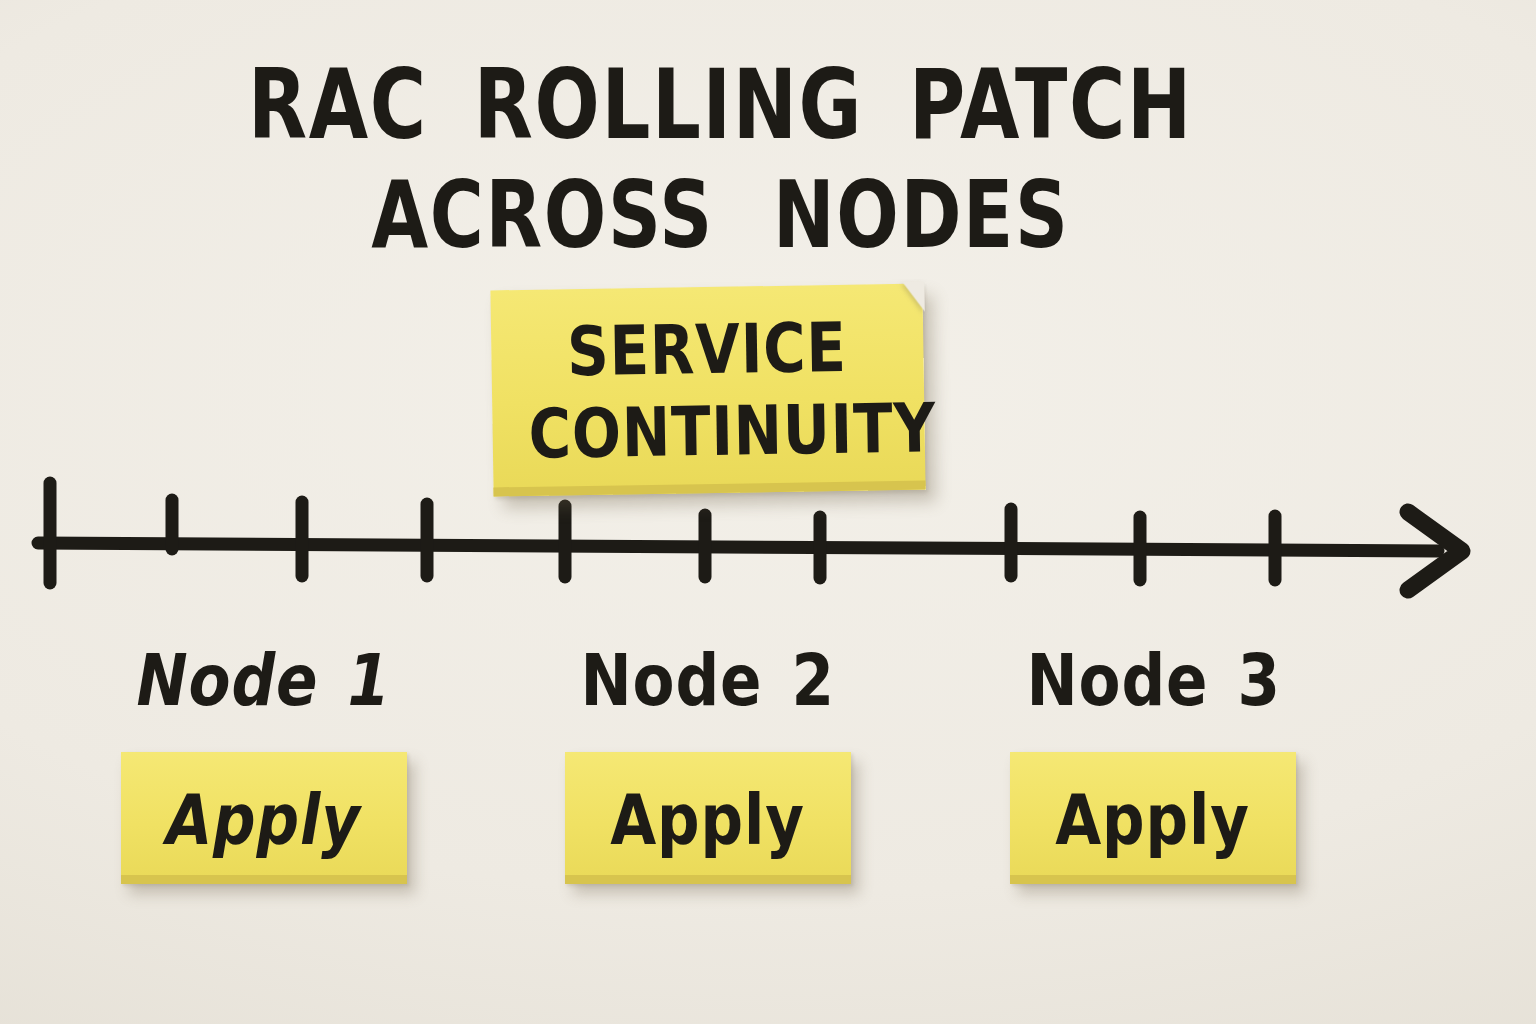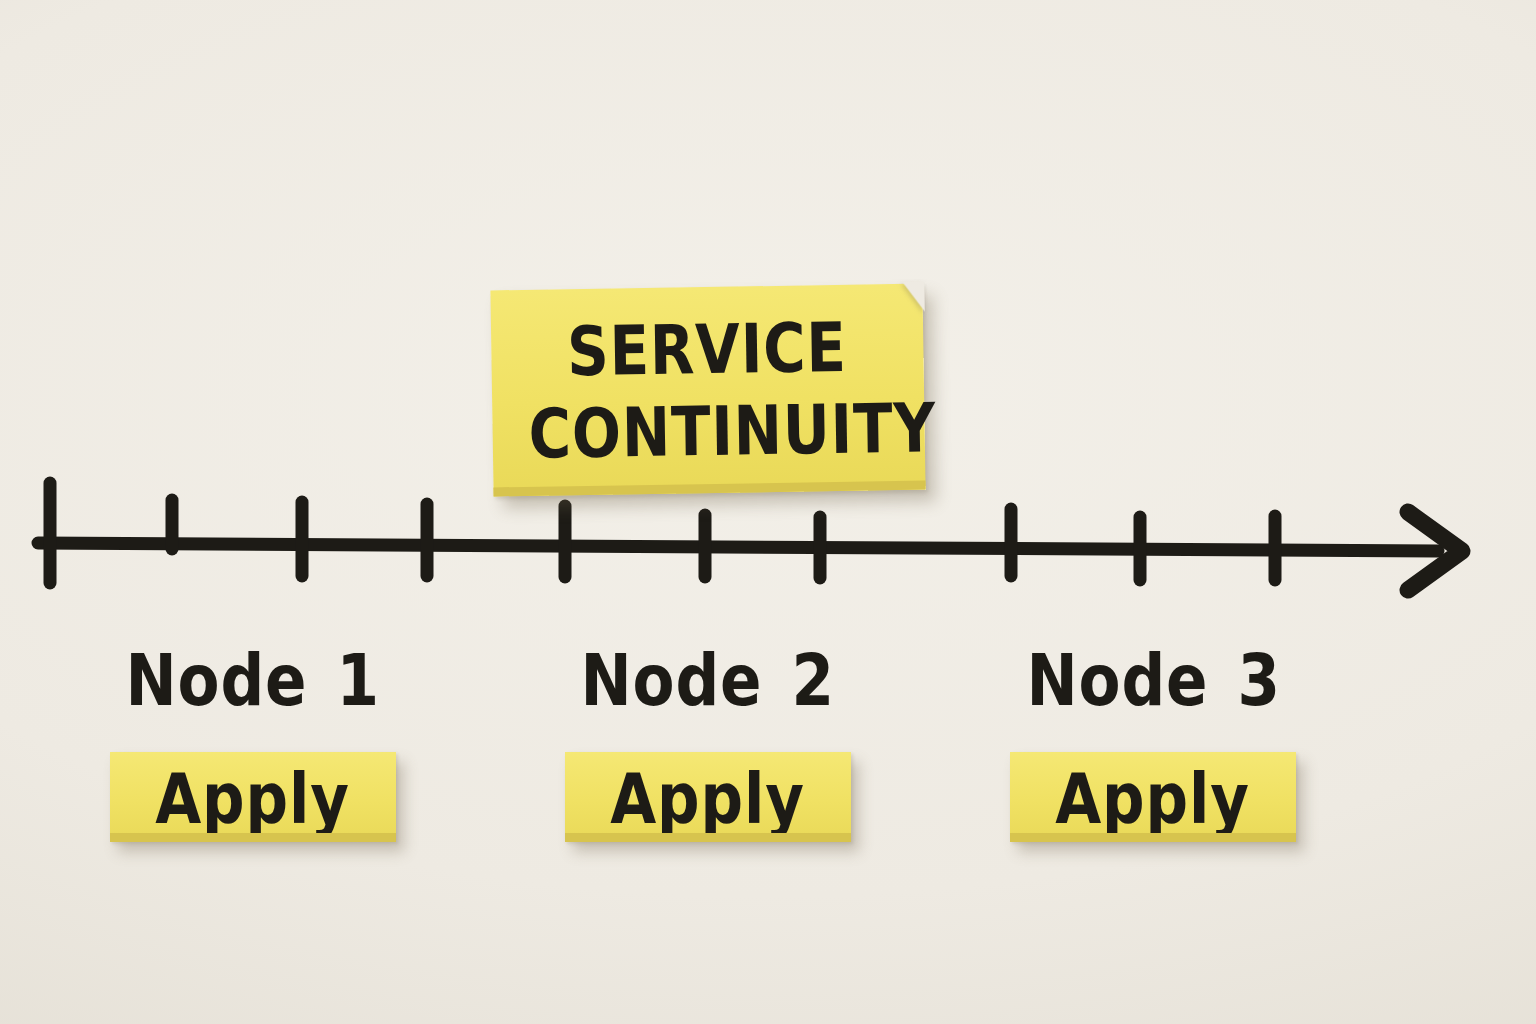--- a/index.html
+++ b/index.html
@@ -57,26 +57,26 @@
     filter:drop-shadow(-2px 2px 2px rgba(112,100,76,.25));
   }
   .banner-line{font-size:68px;letter-spacing:1px;line-height:82px;}
   .banner-line1{margin-top:22px;}
 
   
   .timeline-svg{position:absolute;left:0;top:0;width:1536px;height:1024px;}
 
   
   .node-group{position:absolute;top:638px;width:300px;text-align:center;}
-  .pos-1{left:103px;}
+  .pos-1{left:114px;font-style:italic;}
   .pos-2{left:558px;}
   .pos-3{left:1003px;text-align:right;}
   .node-label{font-size:72px;letter-spacing:1px;word-spacing:8px;}
   .apply-note{
-    position:absolute;left:7px;top:114px;width:286px;height:90px;
+    position:absolute;left:7px;top:114px;width:286px;height:132px;
     display:flex;align-items:center;justify-content:center;
     box-shadow:8px 10px 13px rgba(112,100,76,.30), 2px 2px 3px rgba(112,100,76,.16);
   }
   .apply-label{font-size:70px;letter-spacing:1px;padding-top:4px;}
 </style>
 </head>
 <body>
 
 <svg class="timeline-svg" viewBox="0 0 1536 1024" aria-hidden="true">
     <line x1="38" y1="543" x2="1438" y2="551" stroke-width="13" stroke="#1d1b16" stroke-linecap="round" fill="none"></line>
@@ -87,20 +87,22 @@
     <line x1="565" y1="506" x2="565" y2="577" stroke-width="13" stroke="#1d1b16" stroke-linecap="round" fill="none"></line>
     <line x1="705" y1="515" x2="705" y2="577" stroke-width="13" stroke="#1d1b16" stroke-linecap="round" fill="none"></line>
     <line x1="820" y1="517" x2="820" y2="578" stroke-width="13" stroke="#1d1b16" stroke-linecap="round" fill="none"></line>
     <line x1="1011" y1="509" x2="1011" y2="576" stroke-width="13" stroke="#1d1b16" stroke-linecap="round" fill="none"></line>
     <line x1="1140" y1="517" x2="1140" y2="580" stroke-width="13" stroke="#1d1b16" stroke-linecap="round" fill="none"></line>
     <line x1="1275" y1="516" x2="1275" y2="580" stroke-width="13" stroke="#1d1b16" stroke-linecap="round" fill="none"></line>
     <polyline points="1408,512 1462,551 1408,590" stroke-width="17" stroke-linejoin="round" stroke="#1d1b16" stroke-linecap="round" fill="none"></polyline>
   </svg>
 
 <header class="title">
+  <div class="ink title-line1"><span class="cond">RAC ROLLING PATCH</span></div>
+  <div class="ink title-line2"><span class="cond">ACROSS NODES</span></div>
 </header>
 
 <div class="sticky banner">
   <div class="ink banner-line banner-line1"><span class="cond85">SERVICE</span></div>
   <div class="ink banner-line banner-line2"><span class="cond85">CONTINUITY</span></div>
 </div>
 
 <section class="node-group pos-1">
   <div class="ink node-label"><span class="cond85">Node 1</span></div>
   <div class="sticky apply-note">

